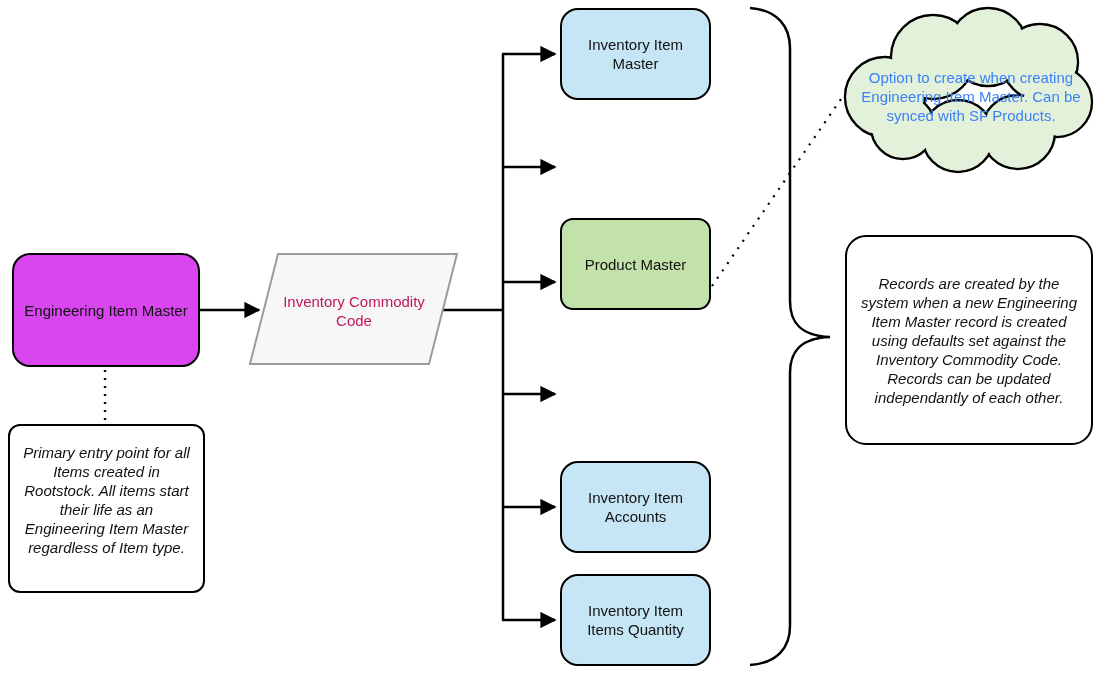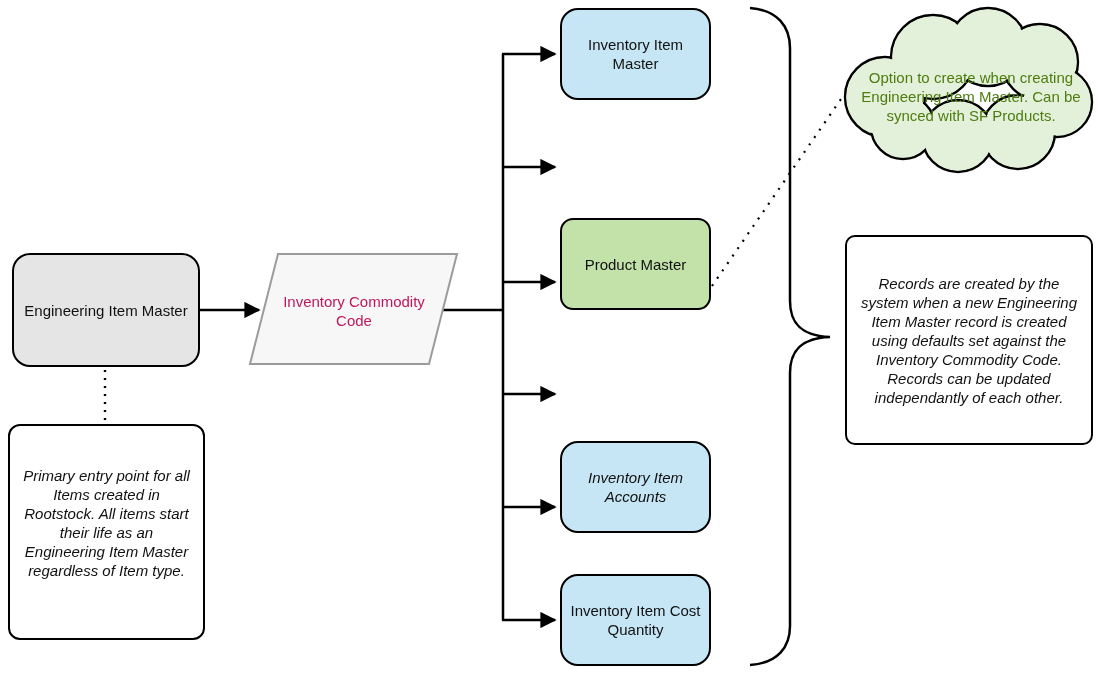--- a/index.html
+++ b/index.html
@@ -28,71 +28,71 @@
     border-radius: 18px;
     display: flex;
     align-items: center;
     justify-content: center;
     text-align: center;
     font-size: 15px;
     line-height: 19px;
     color: #111111;
     padding: 12px 8px;
   }
-  .node.orange { background: #e5e5e5; left: 12px; top: 253px; width: 188px; height: 114px; }
+  .node.orange { background: #d946ef; left: 12px; top: 253px; width: 188px; height: 114px; }
   .node.blue   { background: #c6e6f5; }
   .node.green  { background: #c3e2a9; }
   .target { left: 560px; width: 151px; height: 92px; }
   .t0 { top: 8px; }
   .t1 { top: 121px; }
   .t2 { top: 218px; border-radius: 13px; }
   .t3 { top: 348px; }
-  .t4 { top: 441px; font-style: italic; }
+  .t4 { top: 461px; }
   .t5 { top: 574px; }
   .para-label {
     position: absolute;
     left: 268px; top: 281px;
     width: 172px; height: 60px;
     display: flex; align-items: center; justify-content: center;
     text-align: center;
     color: #be185d;
     font-size: 15px;
     line-height: 19px;
   }
   .cloud-label {
     position: absolute;
     left: 858px; top: 40px;
     width: 226px; height: 112px;
     display: flex; align-items: center; justify-content: center;
     text-align: center;
     font-size: 15px;
     line-height: 19px;
-    color: #4d7c0f;
+    color: #3b82f6;
   }
   .note {
     position: absolute;
     box-sizing: border-box;
     background: #ffffff;
     border: 2px solid #000000;
     display: flex; align-items: center; justify-content: center;
     text-align: center;
     font-style: italic;
     font-size: 15px;
     line-height: 19px;
     color: #111111;
   }
   .note.records {
     left: 845px; top: 235px;
     width: 248px; height: 210px;
-    border-radius: 10px;
+    border-radius: 21px;
     padding: 25px 12px;
   }
   .note.primary {
     left: 8px; top: 424px;
-    width: 197px; height: 216px;
+    width: 197px; height: 169px;
     border-radius: 12px;
     padding: 10px 10px 28px 10px;
     font-style: italic;
   }
 </style>
 </head>
 <body>
 
 <div class="stage">
 
@@ -158,21 +158,21 @@
   <div class="node blue target t0">
     <span>Inventory Item Master</span>
   </div>
   <div class="node green target t2">
     <span>Product Master</span>
   </div>
   <div class="node blue target t4">
     <span>Inventory Item Accounts</span>
   </div>
   <div class="node blue target t5">
-    <span>Inventory Item Cost Quantity</span>
+    <span>Inventory Item Items Quantity</span>
   </div>
 
   <div class="cloud-label">
     <span>Option to create when creating Engineering Item Master. Can be synced with SF Products.</span>
   </div>
 
   <div class="note records">
     <span>Records are created by the system when a new Engineering Item Master record is created using defaults set against the Inventory Commodity Code. Records can be updated independantly of each other.</span>
   </div>
 

